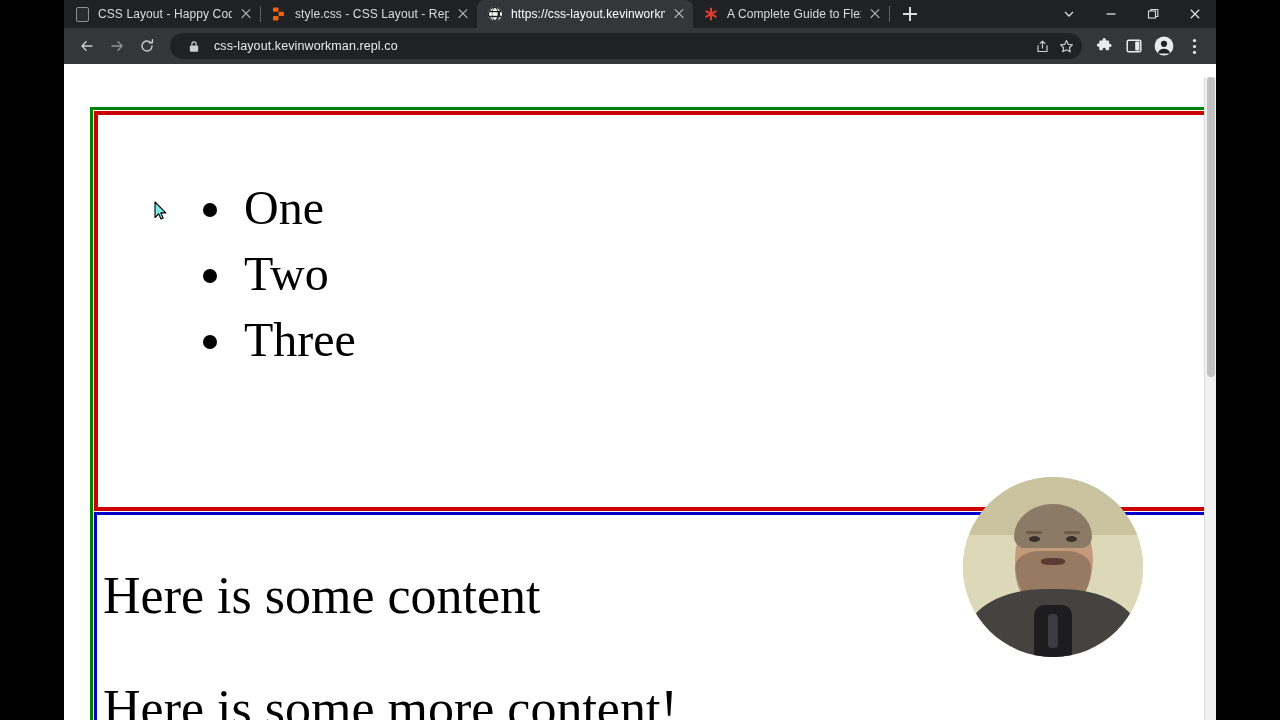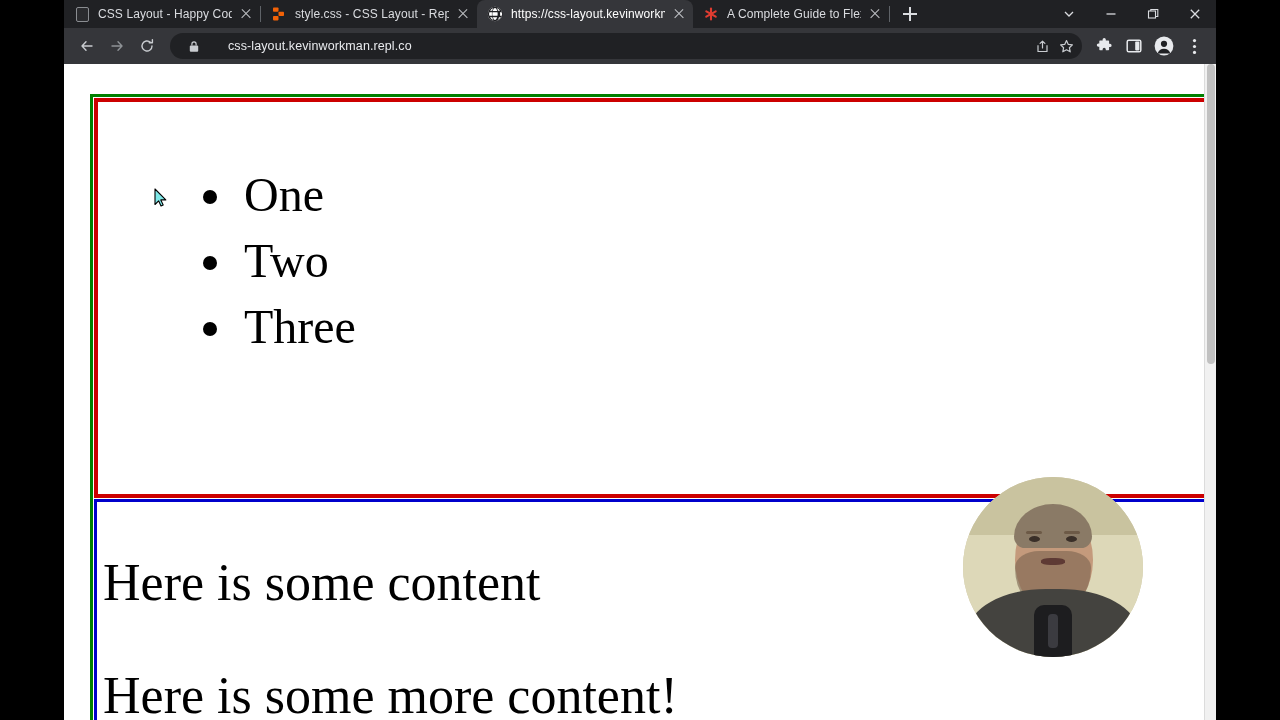--- a/index.html
+++ b/index.html
@@ -163,21 +163,21 @@
     border-radius: 13px;
     display: flex;
     align-items: center;
     padding: 0 4px 0 12px;
     margin: 0 6px 0 8px;
     min-width: 0;
   }
   .omni-url {
     font-size: 12.5px;
     color: #e8eaed;
-    margin-left: 22px;
+    margin-left: 8px;
     white-space: nowrap;
     overflow: hidden;
     flex: 1 1 auto;
     letter-spacing: 0.1px;
   }
   .omni-action {
     width: 24px;
     height: 24px;
     display: flex;
     align-items: center;
@@ -199,20 +199,21 @@
     position: relative;
     height: 656px;
     background: #ffffff;
     overflow: hidden;
   }
   .page {
     position: absolute;
     inset: 0;
     background: #ffffff;
     overflow: hidden;
+    margin-top: 13px;
   }
 
   
   .outer-box {
     position: absolute;
     left: 26px;
     top: 30px;
     width: 1200px;
     height: 700px;
     border: 3px solid #008000;

